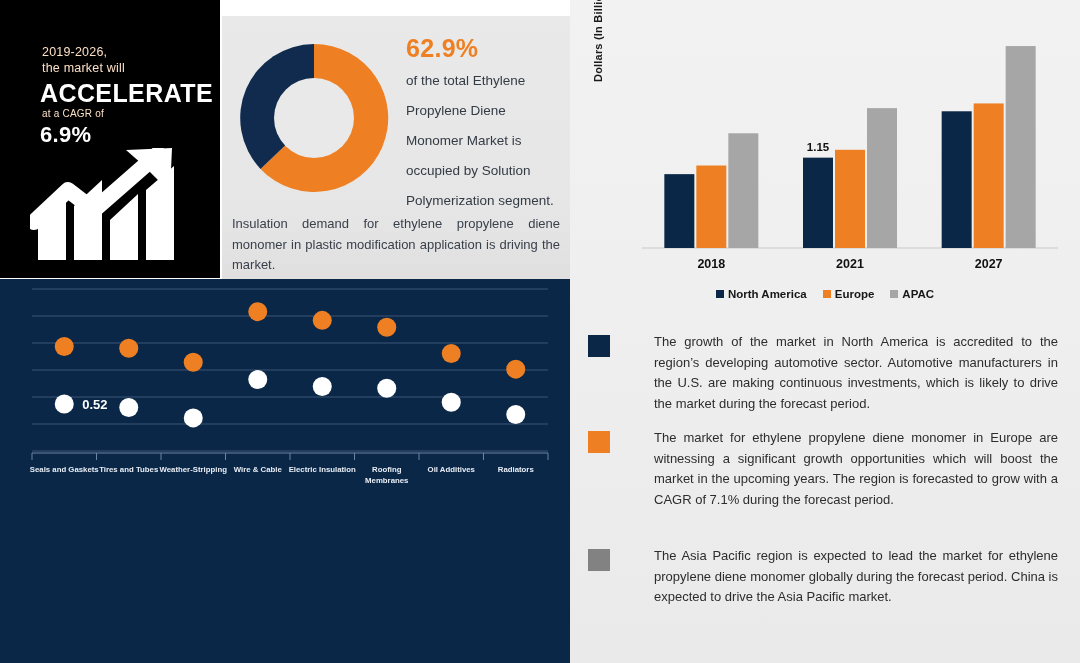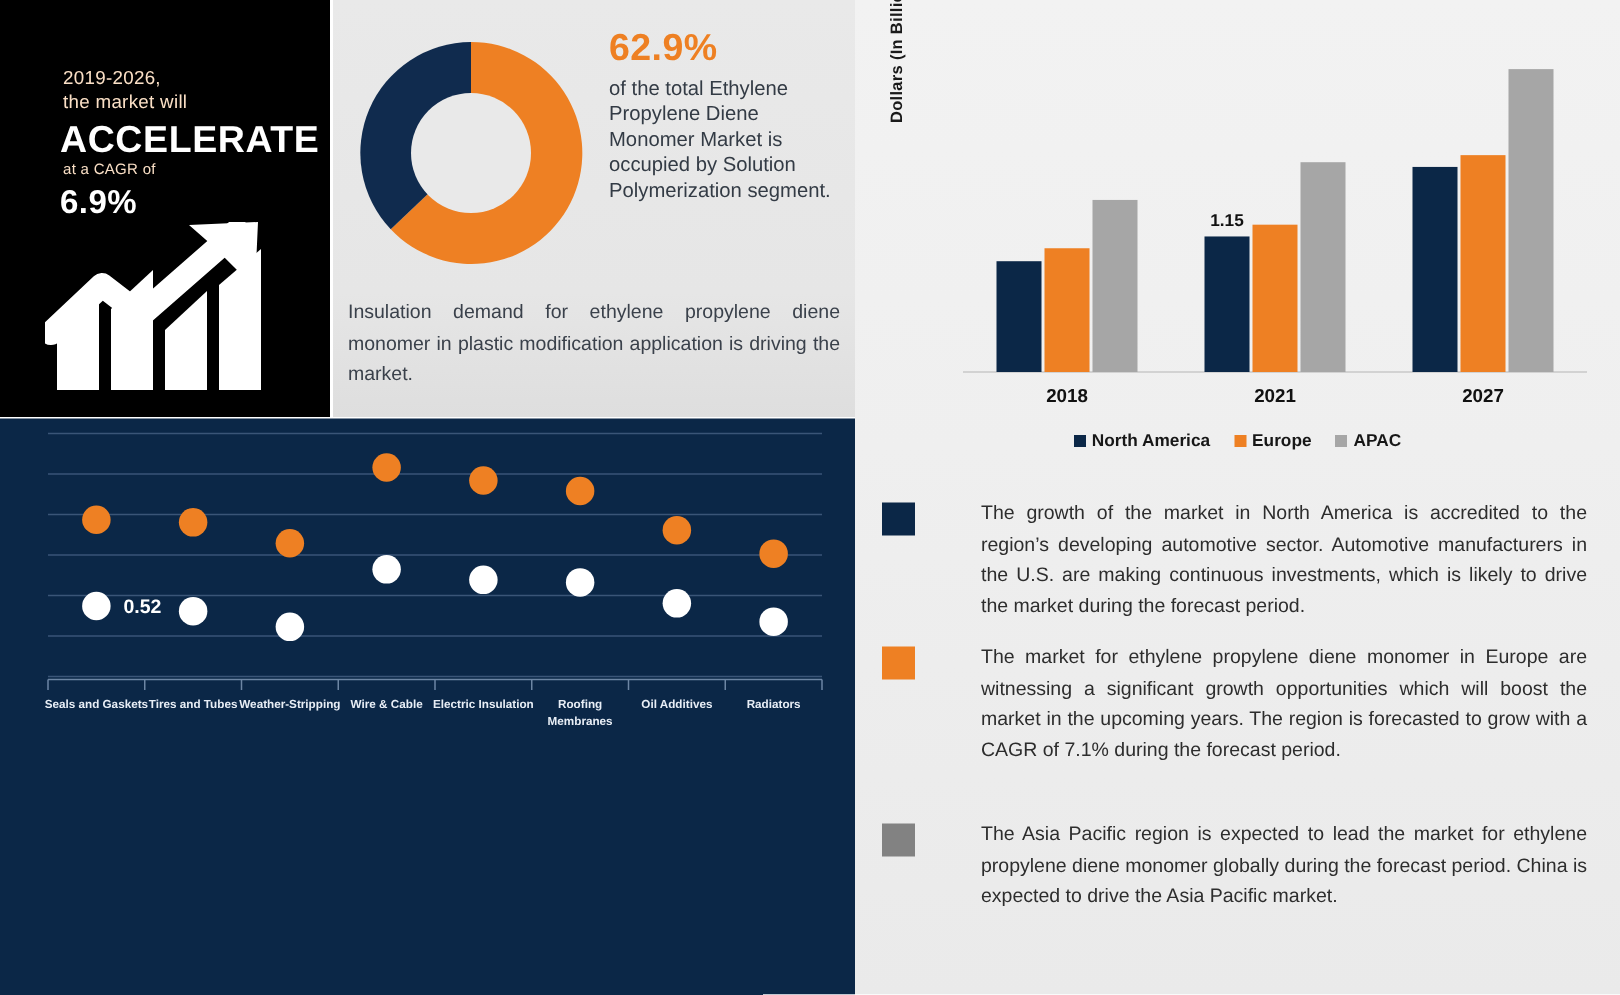--- a/index.html
+++ b/index.html
@@ -35,32 +35,32 @@
     font-size:10px;color:#fbe0c6;letter-spacing:.2px;
   }
   .cagr-value{
     position:absolute;left:40px;top:122px;
     font-size:22px;font-weight:bold;color:#ffffff;letter-spacing:.3px;
   }
   .cagr-art{position:absolute;left:30px;top:148px;width:180px;height:115px;}
 
   
   .donut-panel{
-    position:absolute;left:222px;top:0;width:348px;height:278px;
+    position:absolute;left:222px;top:16px;width:348px;height:278px;
     background:linear-gradient(180deg,#e9e9e9 0%,#e6e6e6 70%,#dedede 100%);
   }
   .donut-wrap{position:absolute;left:12px;top:22px;width:160px;height:160px;}
   .donut-svg{display:block;}
   .pct-big{
     position:absolute;left:184px;top:18px;
     font-size:25px;font-weight:bold;color:#EE8023;letter-spacing:.3px;
   }
   .pct-desc{
     position:absolute;left:184px;top:50px;width:150px;
-    font-size:13.5px;line-height:17px;color:#333b45;
+    font-size:13.5px;line-height:30px;color:#333b45;
   }
   .driver-text{
     position:absolute;left:10px;top:198px;width:328px;
     font-size:13px;line-height:20.5px;color:#3a414b;text-align:justify;
   }
 
   
   .navy-panel{
     position:absolute;left:0;top:279px;width:570px;height:384px;
     background:#0B2747;

